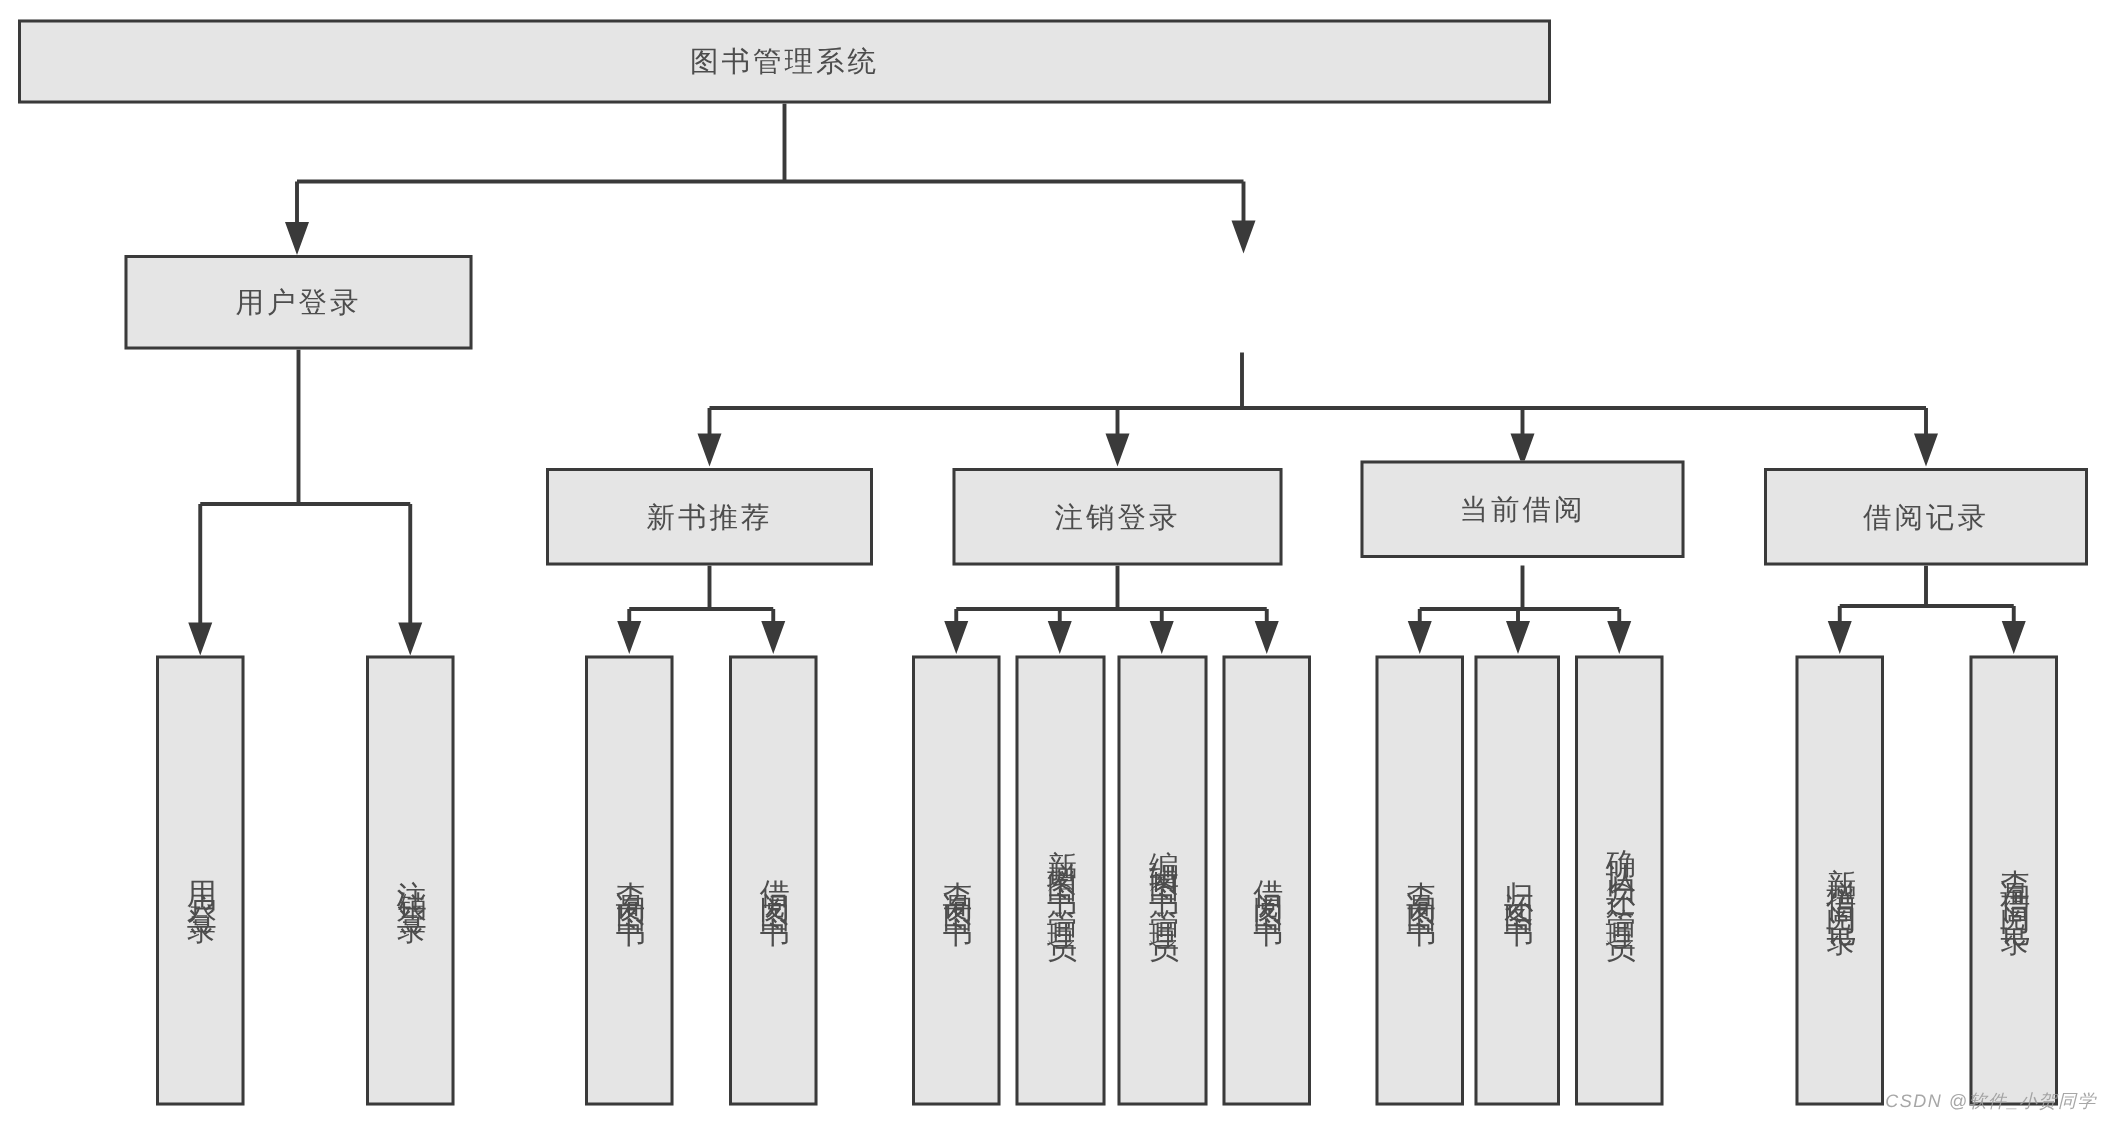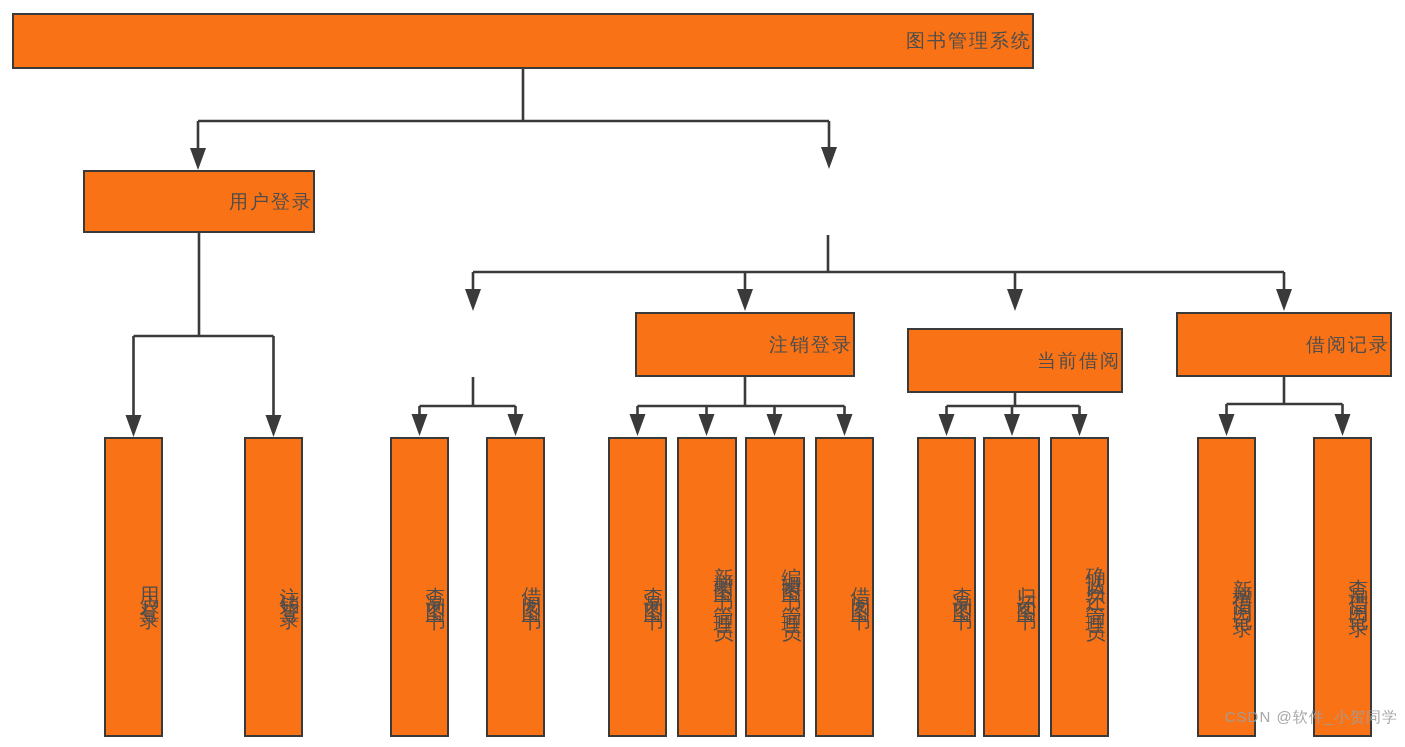--- a/index.html
+++ b/index.html
@@ -10,34 +10,34 @@
   }
   html,body{margin:0;padding:0;background:#fff;}
   .canvas{
     position:relative;width:1405px;height:747px;background:var(--bg);
     font-family:"Liberation Sans","DejaVu Sans",sans-serif;overflow:hidden;
   }
   .wires{position:absolute;left:0;top:0;width:1405px;height:747px;}
   .wires path.l{stroke:var(--line);stroke-width:2.6;fill:none;}
   .wires path.t{fill:var(--line);stroke:none;}
   .box{
-    position:absolute;background:#f97316;border:2.5px solid var(--line);
-    box-sizing:border-box;display:flex;align-items:center;justify-content:flex-end;
+    position:absolute;background:#e5e5e5;border:2.5px solid var(--line);
+    box-sizing:border-box;display:flex;align-items:center;justify-content:center;
     color:var(--text);
   }
   .hbox{font-size:19px;letter-spacing:2px;}
   .hbox.root{font-size:19px;}
   .vbox span{
     writing-mode:vertical-rl;text-orientation:mixed;
     font-size:20px;letter-spacing:8px;line-height:1.15;color:var(--text);
     white-space:nowrap;
   }
   .watermark{
-    position:absolute;right:7px;top:708px;font-size:15px;
-    color:var(--watermark);opacity:.9;letter-spacing:1px;
+    position:absolute;right:7px;top:726px;font-size:12px;
+    color:var(--watermark);opacity:.9;letter-spacing:1px;font-style:italic;
   }
 </style>
 </head>
 <body>
 
 <div class="canvas">
 
   <svg class="wires" viewBox="0 0 1405 747" xmlns="http://www.w3.org/2000/svg">
     <g>
       <path class="l" d="M523,69 V121 M198,121 H829 M198,121 V152 M829,121 V151"></path>
@@ -70,24 +70,27 @@
   </svg>
 
   <div class="box hbox root" style="left:12px;top:13px;width:1022px;height:56px">
     <span>图书管理系统</span>
   </div>
 
   <div class="box hbox" style="left:83px;top:170px;width:232px;height:63px">
     <span>用户登录</span>
   </div>
 
+  <div class="box hbox" style="left:364px;top:312px;width:218px;height:65px">
+    <span>新书推荐</span>
+  </div>
   <div class="box hbox" style="left:635px;top:312px;width:220px;height:65px">
     <span>注销登录</span>
   </div>
-  <div class="box hbox" style="left:907px;top:328px;width:216px;height:65px">
+  <div class="box hbox" style="left:907px;top:307px;width:216px;height:65px">
     <span>当前借阅</span>
   </div>
   <div class="box hbox" style="left:1176px;top:312px;width:216px;height:65px">
     <span>借阅记录</span>
   </div>
 
   <div class="box vbox" style="left:104px;top:437px;width:59px;height:300px">
     <span>用户登录</span>
   </div>
   <div class="box vbox" style="left:244px;top:437px;width:59px;height:300px">

